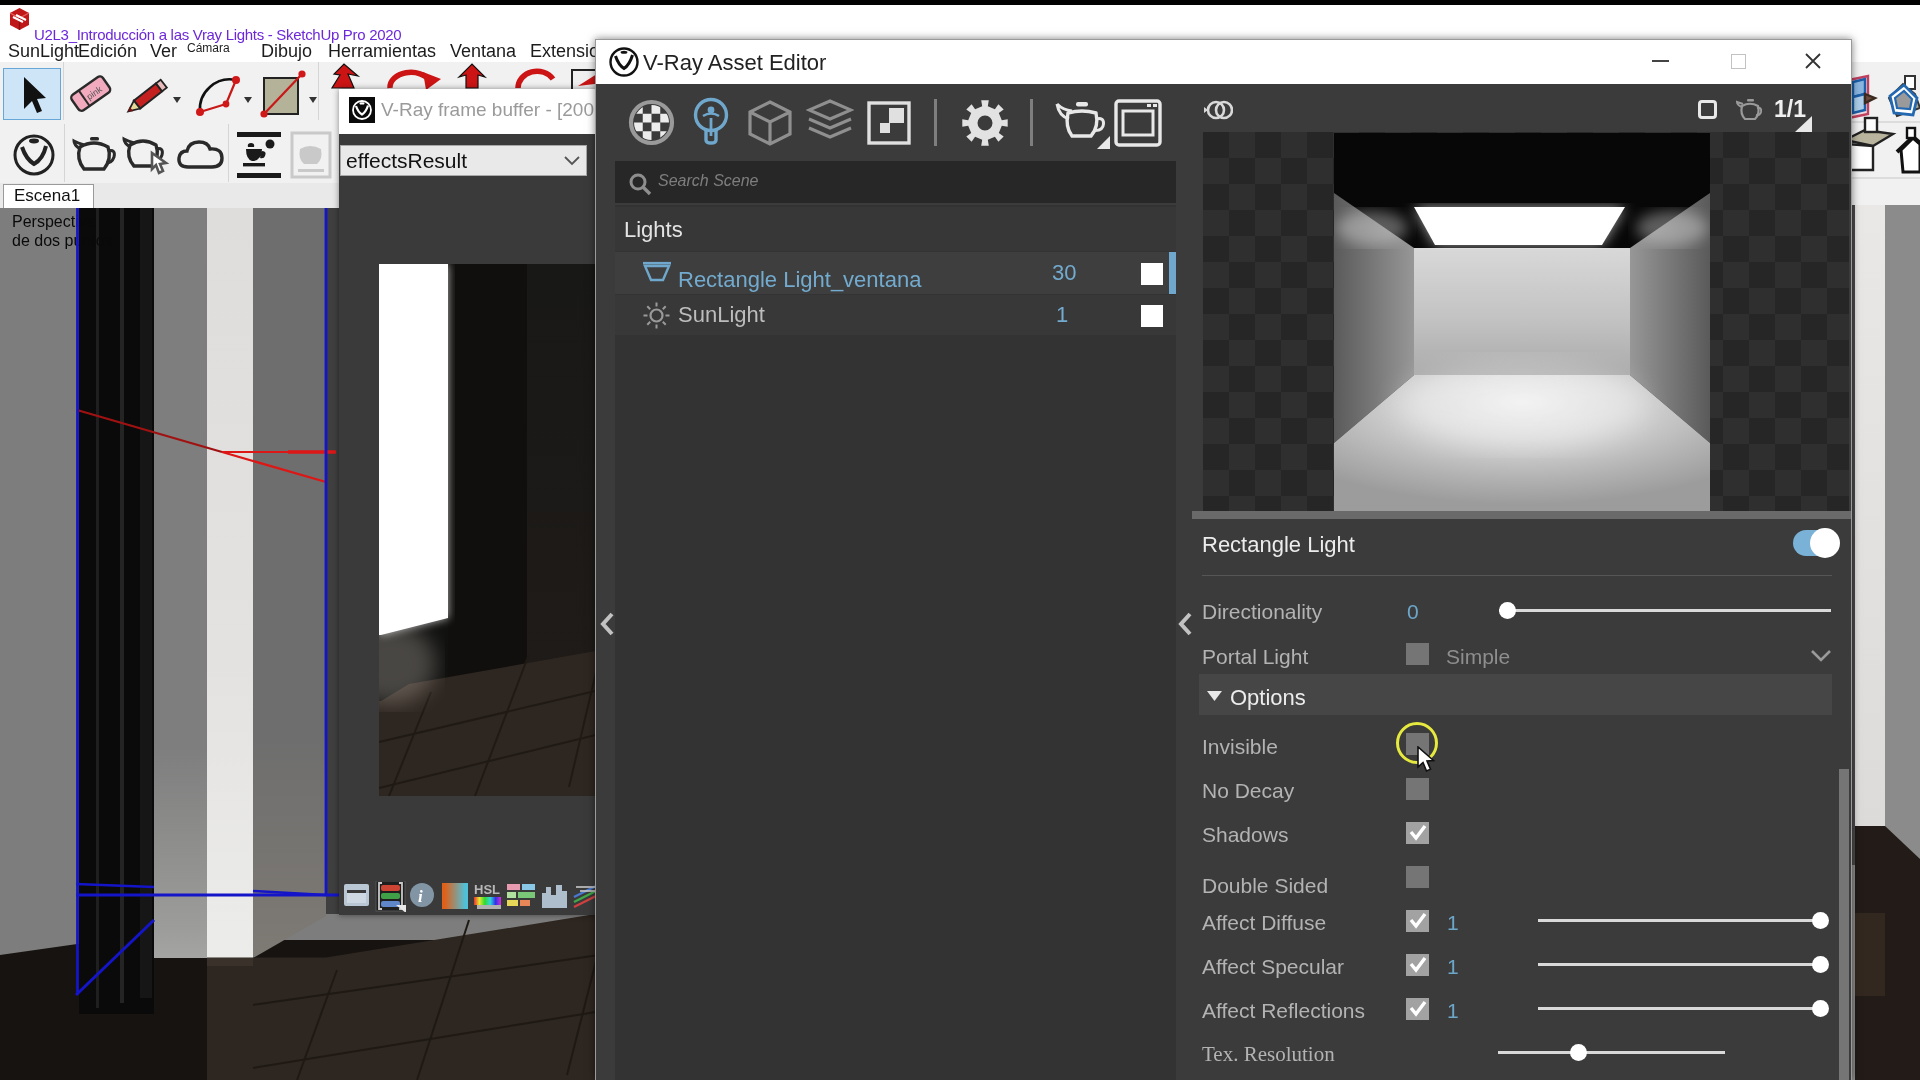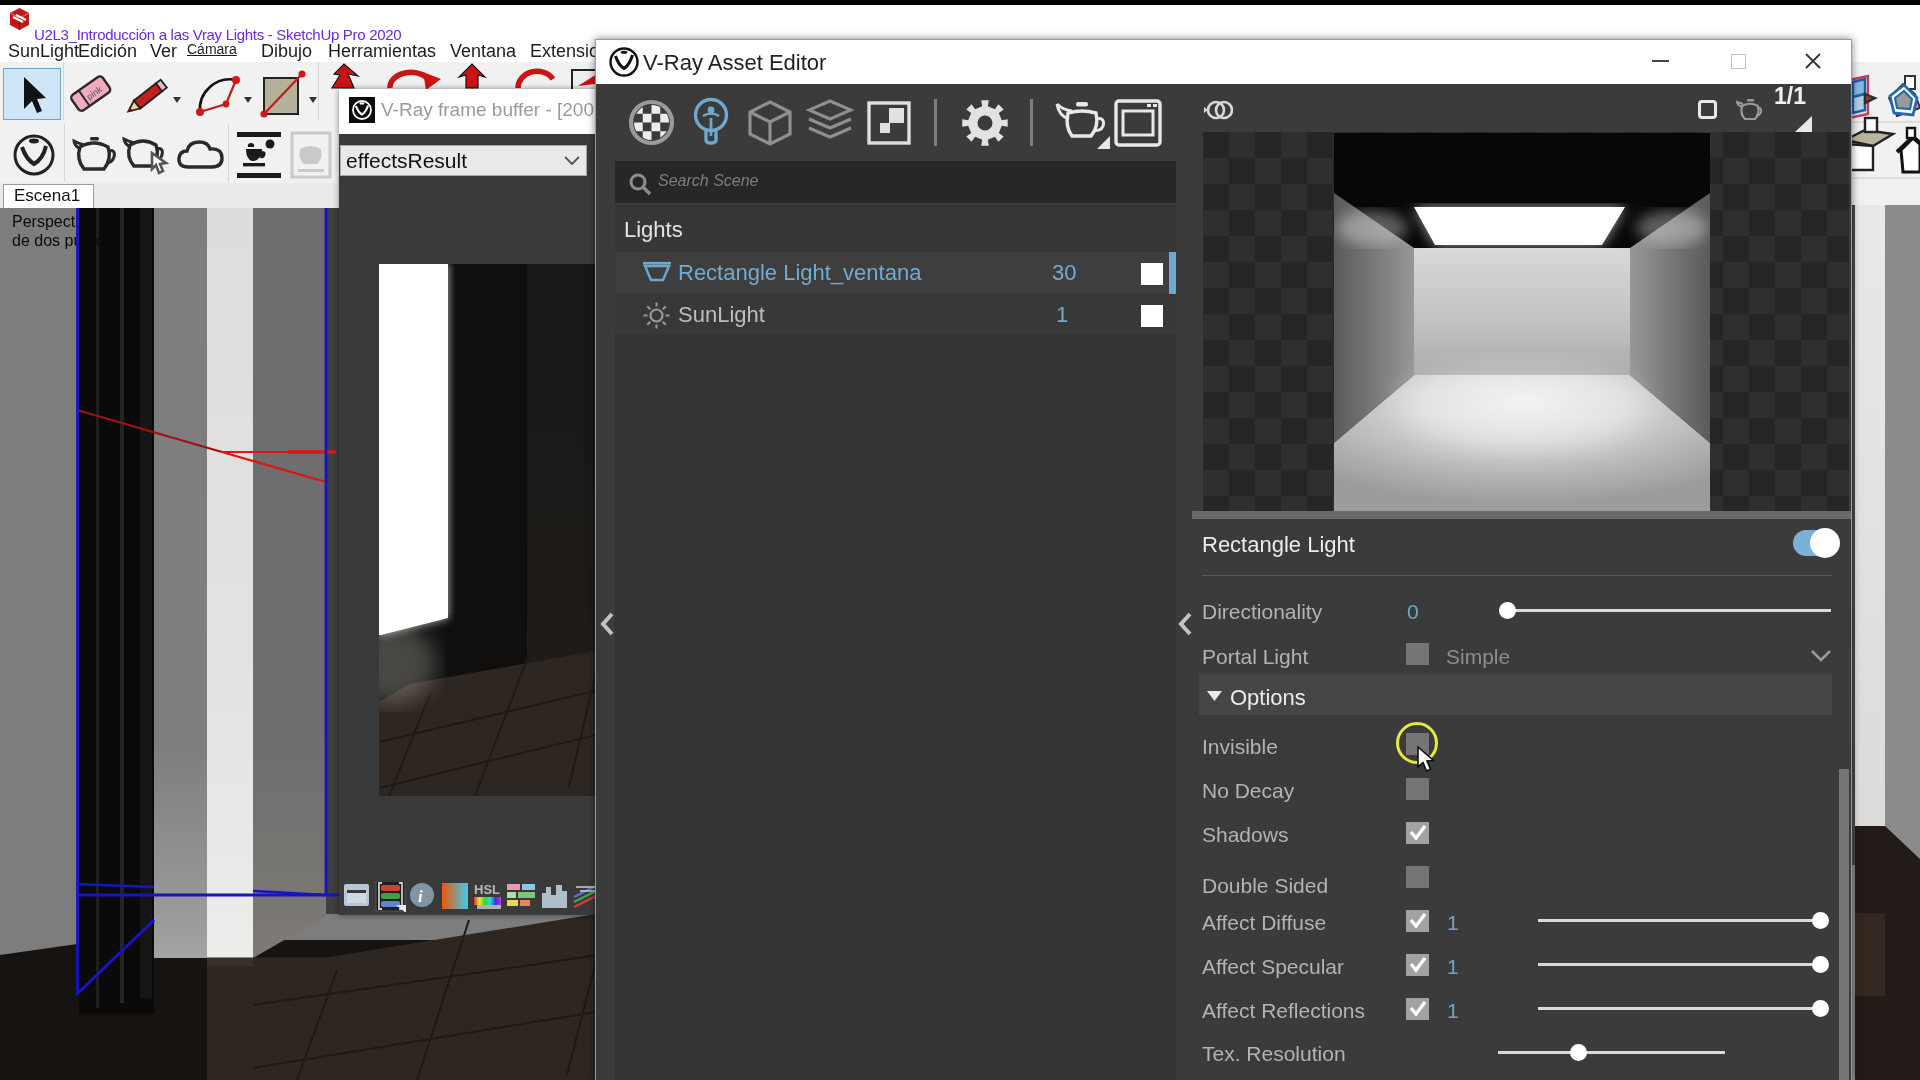--- a/index.html
+++ b/index.html
@@ -21,21 +21,21 @@
     <path d="M11.5 11 L11.5 23" stroke="#8f0f0f" stroke-width="1.4"></path>
     <path d="M5 10 L15 15 M8 8 L18 13" stroke="#fff" stroke-width="2"></path>
   </svg>
   <div class="abs" style="left:34px;top:26px;font-size:15px;color:#6d28d9;letter-spacing:-0.3px;">U2L3_Introducción a las Vray Lights - SketchUp Pro 2020</div>
 
   <div class="abs" style="left:1908px;top:13px;width:12px;height:2px;background:#888;"></div>
 
   <div class="abs" style="top:41px;left:8px;font-size:18px;color:#1c1c1c;">SunLight</div>
   <div class="abs" style="top:41px;left:78px;font-size:18px;color:#1c1c1c;">Edición</div>
   <div class="abs" style="top:41px;left:150px;font-size:18px;color:#1c1c1c;">Ver</div>
-  <div class="abs" style="top:41px;left:187px;font-size:14px;color:#1c1c1c;text-decoration:underline;">Cámara</div>
+  <div class="abs" style="top:41px;left:187px;font-size:12px;color:#1c1c1c;">Cámara</div>
   <div class="abs" style="top:41px;left:261px;font-size:18px;color:#1c1c1c;">Dibujo</div>
   <div class="abs" style="top:41px;left:328px;font-size:18px;color:#1c1c1c;">Herramientas</div>
   <div class="abs" style="top:41px;left:450px;font-size:18px;color:#1c1c1c;">Ventana</div>
   <div class="abs" style="top:41px;left:530px;font-size:18px;color:#1c1c1c;">Extensiones</div>
 
   <div class="abs" style="left:0;top:62px;width:1920px;height:121px;background:#f1f1f1;"></div>
 
   <div class="abs" style="left:3px;top:68px;width:58px;height:52px;background:#cde5f7;border:1px solid #66a7d8;box-sizing:border-box;"></div>
   <svg class="abs" style="left:20px;top:75px;" width="28" height="40" viewBox="0 0 28 40">
     <path d="M4 2 L4 34 L12 26 L17 38 L22 36 L17 24 L26 23 Z" fill="#111"></path>
@@ -415,21 +415,21 @@
   <div class="abs" style="left:658px;top:172px;font-size:16px;font-style:italic;color:#7e7e7e;">Search Scene</div>
 
   <div class="abs" style="left:615px;top:207px;width:561px;height:44px;background:#373737;"></div>
   <div class="abs" style="left:624px;top:217px;font-size:22px;color:#e4e4e4;">Lights</div>
 
   <div class="abs" style="left:615px;top:252px;width:561px;height:42px;background:#3e3e3e;"></div>
   <svg class="abs" style="left:643px;top:261px;" width="28" height="24" viewBox="0 0 28 24">
     <path d="M2 5 L26 5 L20 19 L8 19 Z" fill="none" stroke="#6fa8cc" stroke-width="2.4"></path>
     <line x1="0" y1="2.2" x2="28" y2="2.2" stroke="#6fa8cc" stroke-width="2.6"></line>
   </svg>
-  <div class="abs" style="left:678px;top:260px;font-size:22px;color:#73abcf;">Rectangle Light_ventana</div>
+  <div class="abs" style="left:678px;top:267px;font-size:22px;color:#73abcf;">Rectangle Light_ventana</div>
   <div class="abs" style="left:1052px;top:260px;font-size:22px;color:#73abcf;">30</div>
   <div class="abs" style="left:1141px;top:263px;width:22px;height:22px;background:#ffffff;"></div>
   <div class="abs" style="left:1169px;top:252px;width:7px;height:42px;background:#6fa8cc;"></div>
 
   <div class="abs" style="left:615px;top:295px;width:561px;height:40px;background:#383838;"></div>
   <svg class="abs" style="left:643px;top:302px;" width="27" height="27" viewBox="0 0 27 27">
     <circle cx="13.5" cy="13.5" r="6" fill="none" stroke="#9a9a9a" stroke-width="2.2"></circle>
     <g stroke="#9a9a9a" stroke-width="2">
       <line x1="13.5" y1="0.5" x2="13.5" y2="4.5"></line>
         <line x1="13.5" y1="22.5" x2="13.5" y2="26.5"></line>
@@ -457,21 +457,21 @@
     <circle cx="21" cy="13" r="8" fill="none" stroke="#d8d8d8" stroke-width="2.6"></circle>
     <path d="M1 10 L5 13 L1 16" fill="#d8d8d8"></path>
   </svg>
 
   <div class="abs" style="left:1698px;top:100px;width:19px;height:19px;border:3px solid #e8e8e8;border-radius:4px;box-sizing:border-box;"></div>
   <svg class="abs" style="left:1735px;top:98px;" width="30" height="25" viewBox="0 0 30 25">
     <path d="M7 9 Q 2 7 2 4 Q 5 5 8 6 M22 10 Q 27 9 26 14 Q 25 18 21 17" fill="none" stroke="#9a9a9a" stroke-width="2"></path>
     <path d="M7 8 Q 15 3.5 23 8 Q 25 16 20 21 L 10 21 Q 5 16 7 8 Z" fill="none" stroke="#9a9a9a" stroke-width="2.2"></path>
     <rect x="12" y="1" width="7" height="2.4" rx="1" fill="#9a9a9a"></rect>
   </svg>
-  <div class="abs" style="left:1774px;top:83px;font-size:23px;font-weight:bold;color:#f0f0f0;">1/1</div>
+  <div class="abs" style="left:1774px;top:96px;font-size:23px;font-weight:bold;color:#f0f0f0;">1/1</div>
   <svg class="abs" style="left:1795px;top:116px;" width="17" height="16" viewBox="0 0 17 16">
     <polygon points="17,0 17,16 0,16" fill="#e8e8e8"></polygon>
   </svg>
 
   <div class="abs" style="left:1203px;top:132px;width:646px;height:379px;background-image:conic-gradient(#2f2f2f 25%,#262626 0 50%,#2f2f2f 0 75%,#262626 0);background-size:52px 52px;"></div>
 
   <div class="abs" style="left:1334px;top:133px;width:376px;height:378px;">
     <svg width="376" height="378" viewBox="0 0 376 378">
       <defs>
         <linearGradient id="pvback" x1="0" y1="0" x2="0" y2="1">
@@ -571,21 +571,21 @@
   <div class="track" style="left:1538px;top:963px;width:285px;"></div>
   <div class="knob" style="left:1812px;top:956px;"></div>
   <div class="plabel" style="top:999px;">Affect Reflections</div>
   <div class="cb" style="top:998px;background:#a2a2a2;"></div>
   <svg class="abs" style="left:1408px;top:999px;" width="20" height="19" viewBox="0 0 20 19">
       <path d="M3 9 L8 15 L17 3" fill="none" stroke="#fff" stroke-width="3.4"></path>
     </svg>
   <div class="pval" style="left:1447px;top:999px;">1</div>
   <div class="track" style="left:1538px;top:1007px;width:285px;"></div>
   <div class="knob" style="left:1812px;top:1000px;"></div>
-  <div class="plabel" style="top:1042px;">Tex. Resolution</div>
+  <div class="plabel" style="top:1042px;font-family:Liberation Serif, serif;">Tex. Resolution</div>
   <div class="pval" style="left:1406px;top:1076px;">512</div>
   <div class="track" style="left:1498px;top:1051px;width:227px;"></div>
   <div class="knob" style="left:1570px;top:1044px;"></div>
 
   <div class="abs" style="left:1396px;top:722px;width:42px;height:42px;border-radius:50%;border:3px solid #e6e93e;box-sizing:border-box;"></div>
   <svg class="abs" style="left:1416px;top:746px;" width="26" height="30" viewBox="0 0 26 30">
     <path d="M2 1 L2 21 L7 16.5 L10.5 25 L14.5 23.2 L11 15 L17.5 14.5 Z" fill="#ffffff" stroke="#111" stroke-width="1.6"></path>
   </svg>
 
   <div class="abs" style="left:1839px;top:769px;width:10px;height:311px;background:#757575;"></div>

